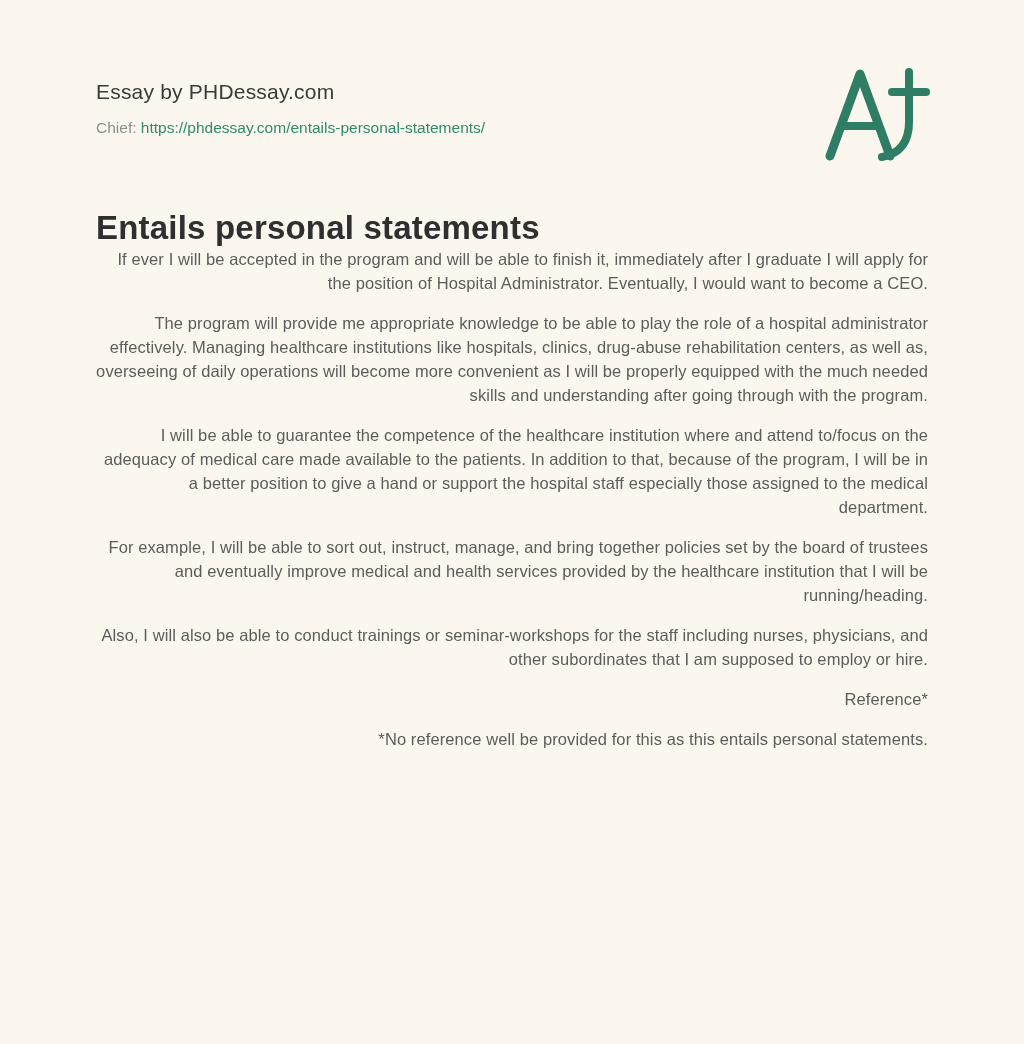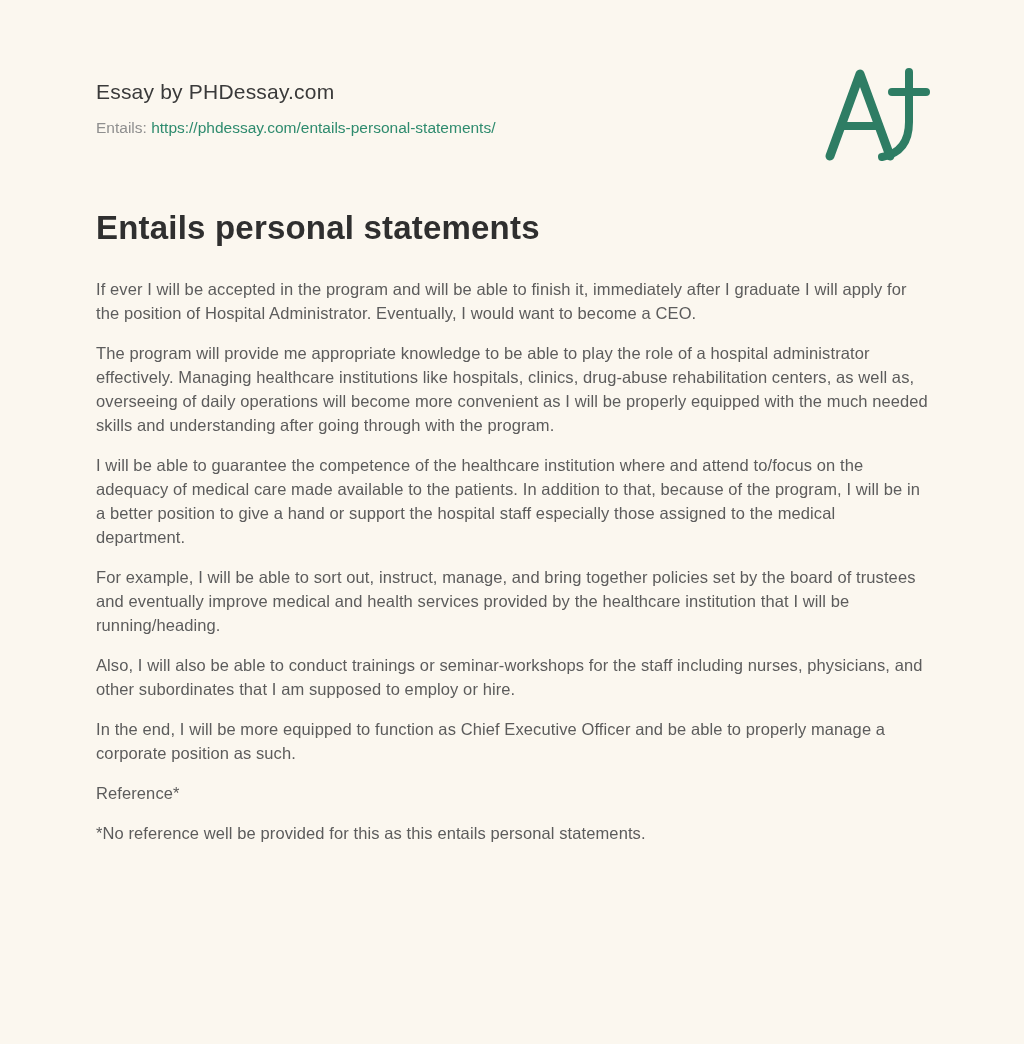--- a/index.html
+++ b/index.html
@@ -42,21 +42,21 @@
     height: 100px;
   }
   h1.article-title {
     margin-top: 72px;
     font-size: 33px;
     font-weight: 700;
     color: #2f2f2f;
     letter-spacing: 0.2px;
   }
   .article-body {
-    margin-top: 30px;
+    text-align: right;
   }
   .article-body p {
     font-size: 16.5px;
     line-height: 24px;
     color: #5c5c5c;
     margin-bottom: 16px;
     max-width: 832px;
     letter-spacing: 0.1px;
   }
 </style>
@@ -74,31 +74,30 @@
       <path d="M68 28 L102 28" fill="none" stroke="#2e7d64" stroke-width="8" stroke-linecap="round"></path>
       <path d="M85 8 L85 58 Q85 88 58 93" fill="none" stroke="#2e7d64" stroke-width="8" stroke-linecap="round"></path>
     </svg>
   </span>
 
   <div class="content">
 
     <div class="essay-by">Essay by PHDessay.com</div>
 
     <div class="source-line">
-      <span>Entails:</span>
+      <span>Chief:</span>
       <a href="#">https://phdessay.com/entails-personal-statements/</a>
     </div>
 
     <h1 class="article-title">Entails personal statements</h1>
 
     <div class="article-body">
       <p>If ever I will be accepted in the program and will be able to finish it, immediately after I graduate I will apply for the position of Hospital Administrator. Eventually, I would want to become a CEO.</p>
       <p>The program will provide me appropriate knowledge to be able to play the role of a hospital administrator effectively. Managing healthcare institutions like hospitals, clinics, drug-abuse rehabilitation centers, as well as, overseeing of daily operations will become more convenient as I will be properly equipped with the much needed skills and understanding after going through with the program.</p>
       <p>I will be able to guarantee the competence of the healthcare institution where and attend to/focus on the adequacy of medical care made available to the patients. In addition to that, because of the program, I will be in a better position to give a hand or support the hospital staff especially those assigned to the medical department.</p>
       <p>For example, I will be able to sort out, instruct, manage, and bring together policies set by the board of trustees and eventually improve medical and health services provided by the healthcare institution that I will be running/heading.</p>
       <p>Also, I will also be able to conduct trainings or seminar-workshops for the staff including nurses, physicians, and other subordinates that I am supposed to employ or hire.</p>
-      <p>In the end, I will be more equipped to function as Chief Executive Officer and be able to properly manage a corporate position as such.</p>
       <p>Reference*</p>
       <p>*No reference well be provided for this as this entails personal statements.</p>
     </div>
 
   </div>
 </div>
 
 </body></html>

